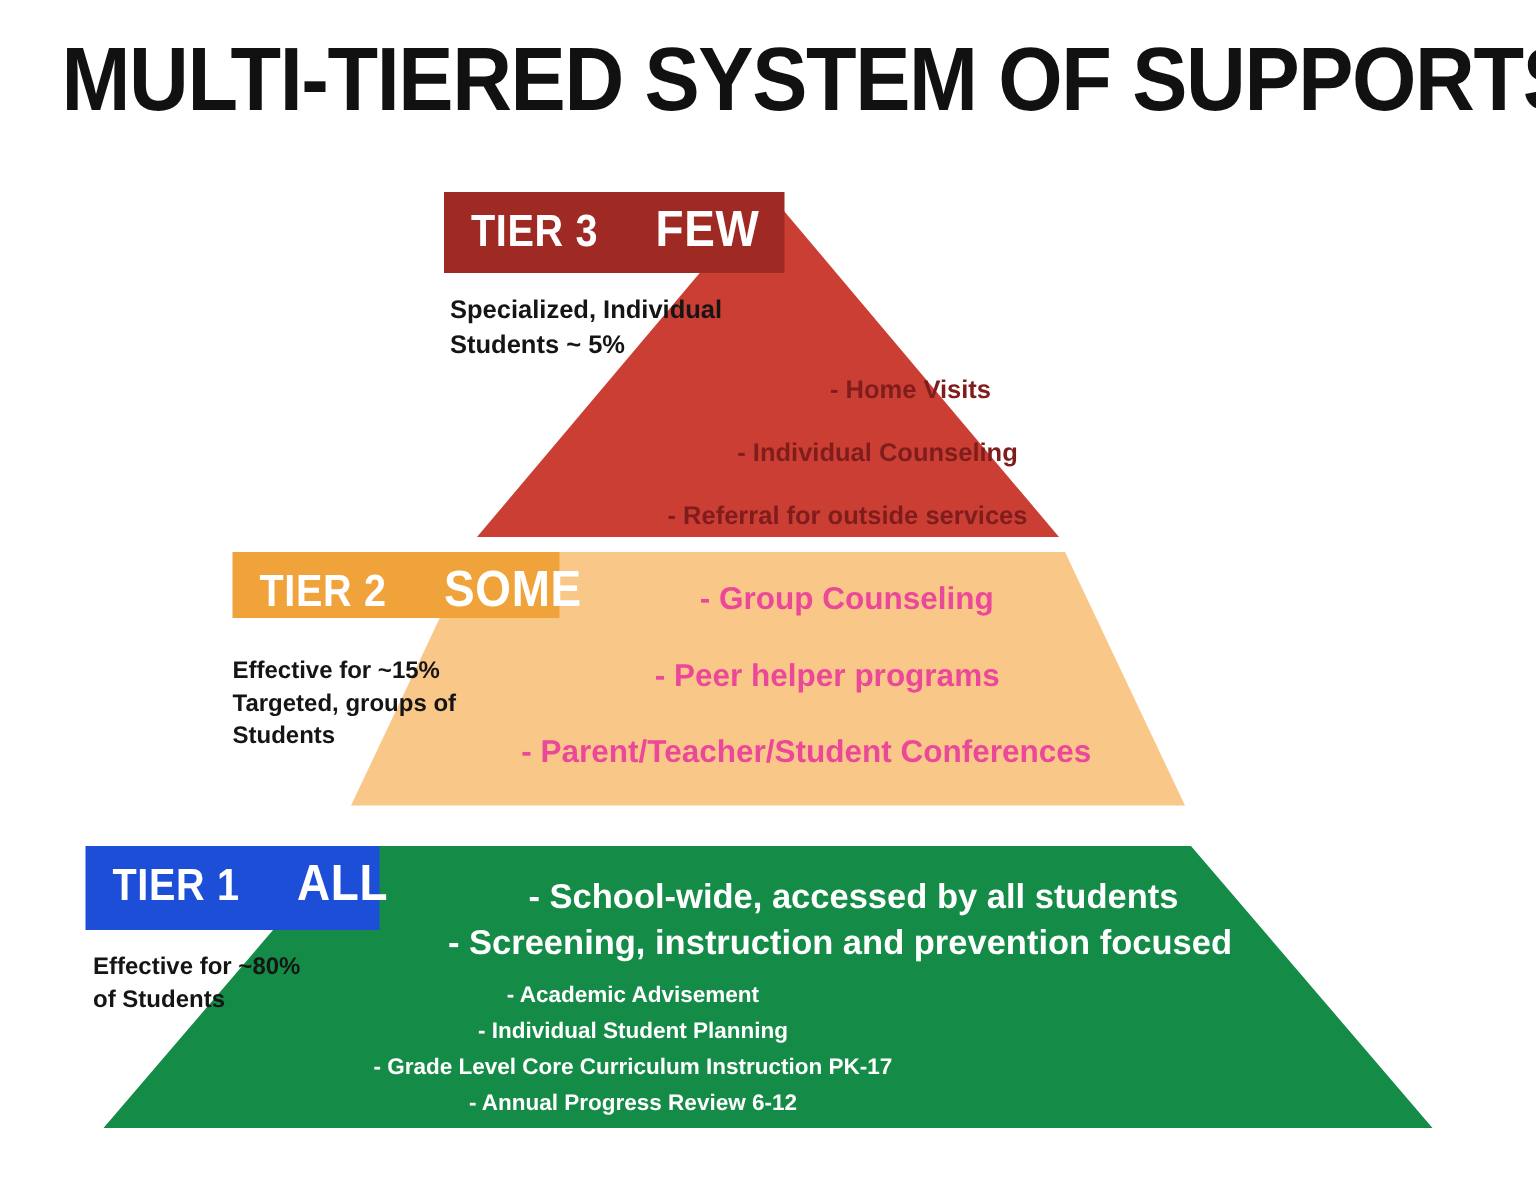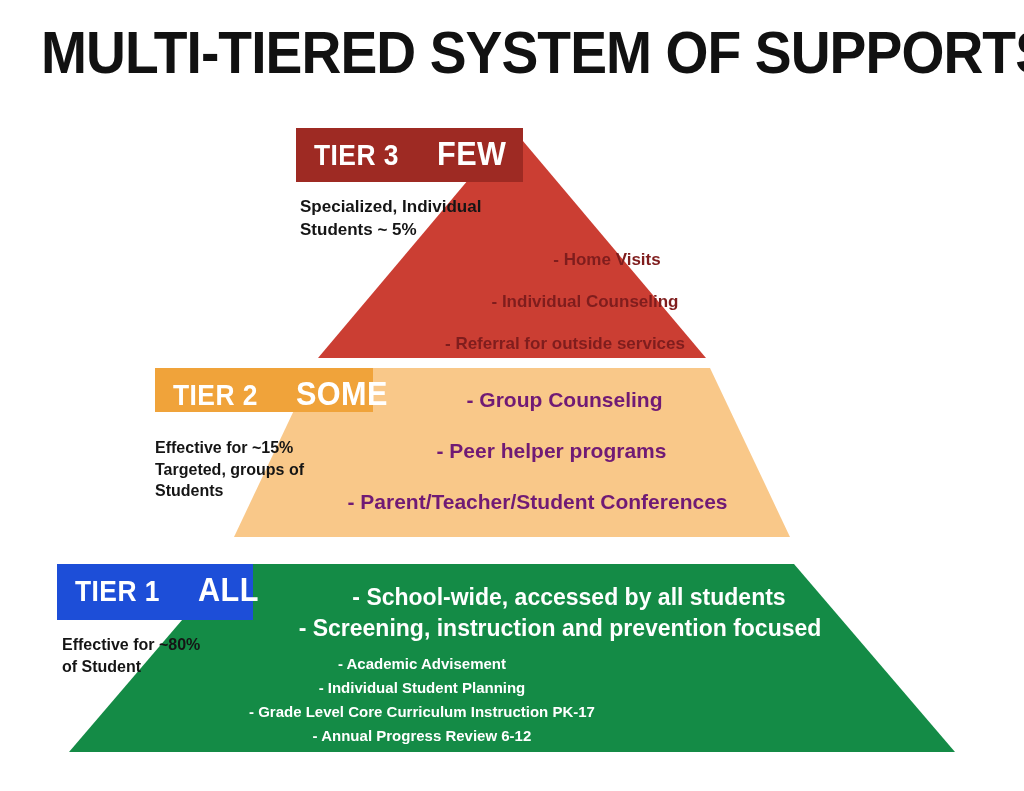--- a/index.html
+++ b/index.html
@@ -139,21 +139,21 @@
   .t3-items div:nth-child(1) { margin-left: 84px; }
   .t3-items div:nth-child(2) { margin-left: 40px; }
   .t3-items div:nth-child(3) { margin-left: 0px; }
 
   
   .t2-items {
     position: absolute;
     left: 300px;
     top: 388px;
     width: 475px;
-    color: #701a75;
+    color: #ec4899;
     font-weight: bold;
     font-size: 21px;
     text-align: center;
   }
   .t2-items div { margin-bottom: 27px; white-space: nowrap; }
   .t2-items div:nth-child(1) { margin-left: 54px; }
   .t2-items div:nth-child(2) { margin-left: 28px; }
   .t2-items div:nth-child(3) { margin-left: 0px; }
 
   
@@ -226,21 +226,21 @@
     <div>- Peer helper programs</div>
     <div>- Parent/Teacher/Student Conferences</div>
   </div>
 
   <div class="tier-chip" id="chip-tier1">
     <span class="tier-word">TIER 1</span>
     <span class="tier-qty">ALL</span>
   </div>
   <div class="side-note" id="note-tier1">
     <div>Effective for ~80%</div>
-    <div>of Student</div>
+    <div>of Students</div>
   </div>
   <div class="t1-head">
     <div>- School-wide, accessed by all students</div>
     <div>- Screening, instruction and prevention focused</div>
   </div>
   <div class="t1-list">
     <div>- Academic Advisement</div>
     <div>- Individual Student Planning</div>
     <div>- Grade Level Core Curriculum Instruction PK-17</div>
     <div>- Annual Progress Review 6-12</div>

